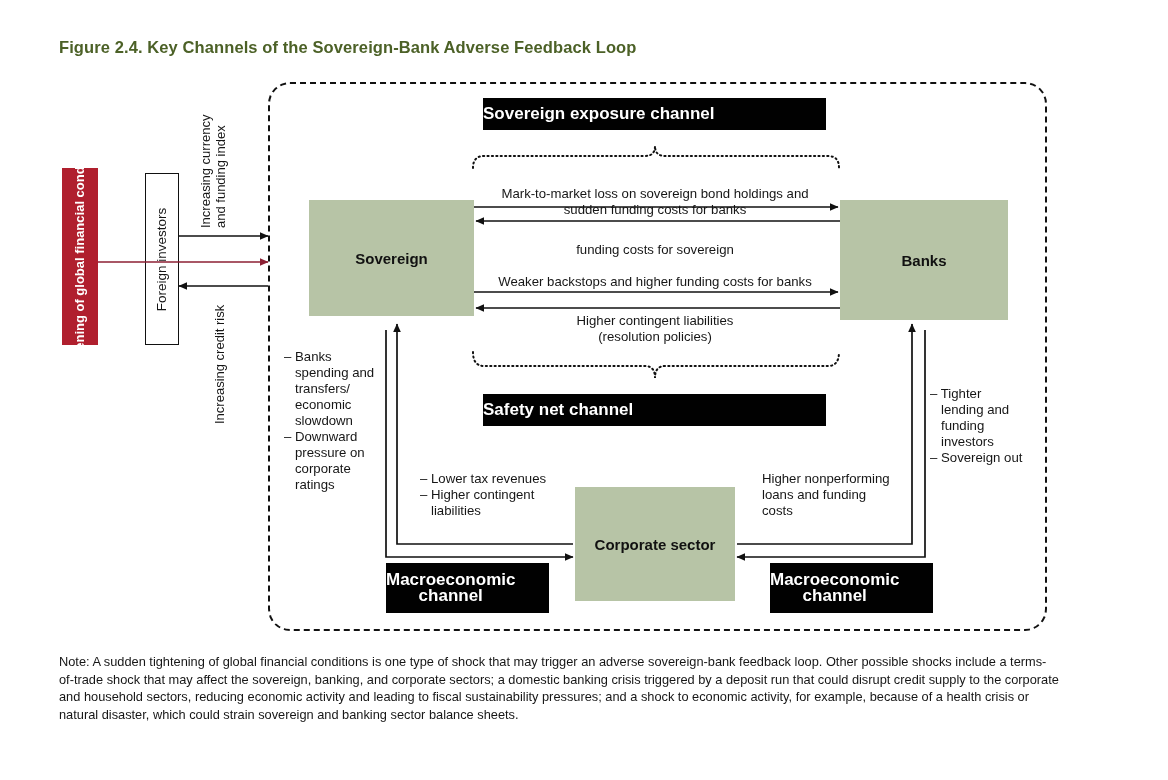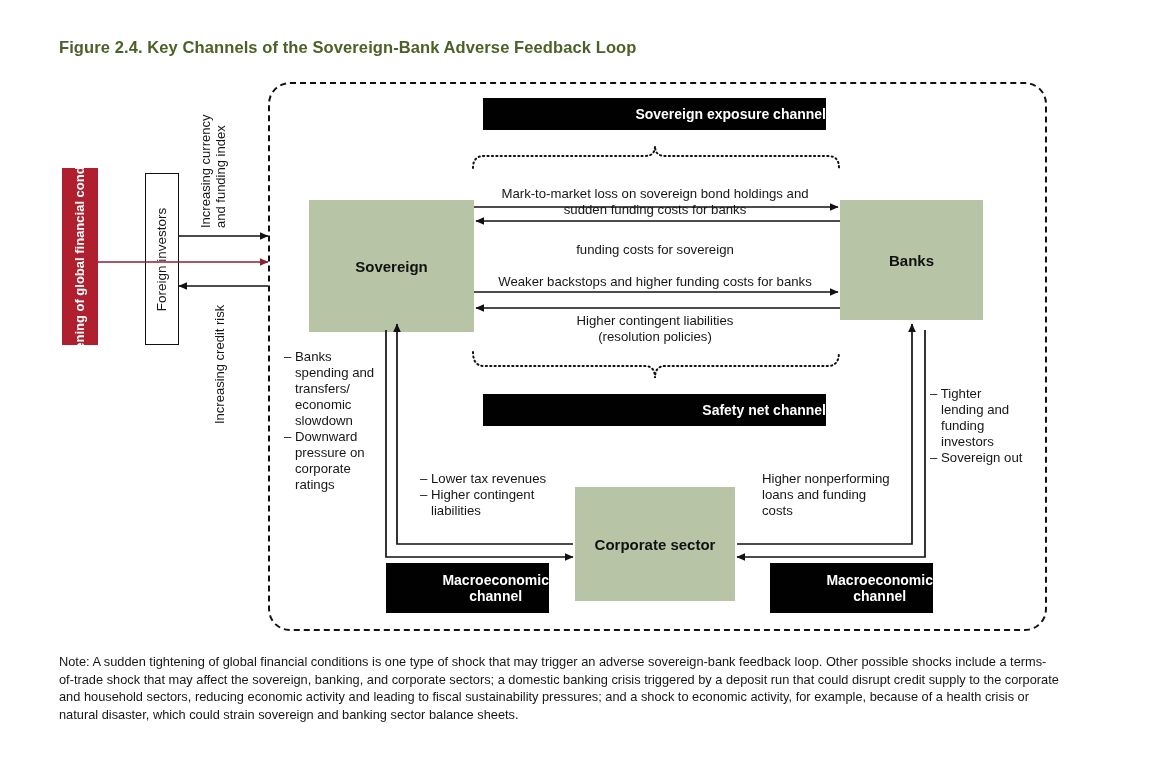--- a/index.html
+++ b/index.html
@@ -30,27 +30,27 @@
   .vlabel{position:absolute;font-size:13px;line-height:14.5px;color:#161616;}
   .vlabel .rot{transform:rotate(-90deg);transform-origin:left top;white-space:nowrap;
                display:inline-block;}
   #lbl-curr{left:199px;top:228px;}
   #lbl-curr .rot{text-align:left;}
   #lbl-credit{left:213px;top:424px;}
 
   
   .entity{position:absolute;background:#b7c4a6;display:flex;align-items:center;
           justify-content:center;font-weight:bold;font-size:15px;color:#111;}
-  #box-sovereign{left:309px;top:200px;width:165px;height:132px;}
-  #box-banks{left:840px;top:200px;width:143px;height:120px;}
+  #box-sovereign{left:309px;top:200px;width:165px;height:116px;}
+  #box-banks{left:840px;top:200px;width:168px;height:120px;}
   #box-corporate{left:575px;top:487px;width:160px;height:114px;}
 
   
-  .banner{position:absolute;background:#010101;color:#fff;font-weight:bold;font-size:14px;
-          line-height:16px;display:flex;align-items:center;justify-content:flex-end;text-align:center;}
+  .banner{position:absolute;background:#010101;color:#fff;font-weight:bold;font-size:17px;
+          line-height:16px;display:flex;align-items:center;justify-content:flex-start;text-align:center;}
   #ban-sov-exp{left:483px;top:98px;width:343px;height:32px;}
   #ban-safety{left:483px;top:394px;width:343px;height:32px;}
   #ban-macro-l{left:386px;top:563px;width:163px;height:50px;}
   #ban-macro-r{left:770px;top:563px;width:163px;height:50px;}
 
   
   .txt{position:absolute;font-size:13.2px;line-height:16px;color:#161616;}
   .txt.ctr{text-align:center;}
 
   #t-mtm{left:470px;top:186px;width:370px;text-align:center;}

